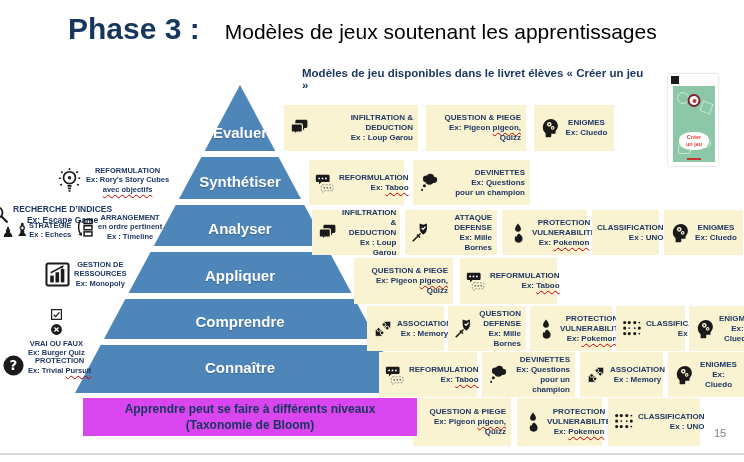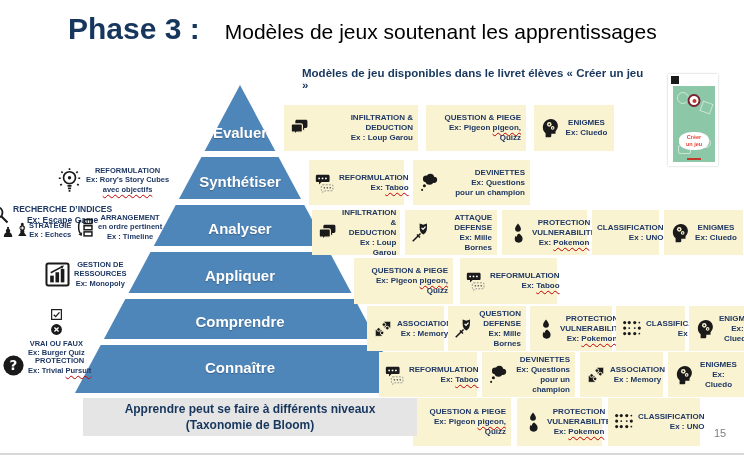--- a/index.html
+++ b/index.html
@@ -45,21 +45,21 @@
   .note .txt{font-size:7.5px;font-weight:bold;color:#1F3864;text-align:center;line-height:1.25;white-space:nowrap;}
   .note .ic{display:flex;align-items:center;justify-content:center;flex:0 0 auto;}
   .note .ic svg{width:100%;height:100%;}
   .note .icol{display:flex;flex-direction:column;gap:2px;}
   .note-recherche .txt{font-size:8.5px;}
   .chessbox{display:flex;align-items:flex-end;line-height:1;color:#1a1a1a;}
   
   .wavy{text-decoration:underline;text-decoration-style:wavy;text-decoration-color:#C00000;
         text-decoration-thickness:1px;text-underline-offset:2px;}
   
-  .footer-box{position:absolute;left:83px;top:398px;width:334px;height:38px;background:#e5e5e5;
+  .footer-box{position:absolute;left:83px;top:398px;width:334px;height:38px;background:#d946ef;
               display:flex;flex-direction:column;align-items:center;justify-content:center;
               font-size:12px;font-weight:bold;color:#17365D;line-height:1.35;}
   .pagenum{position:absolute;left:714px;top:427px;font-size:11px;color:#7F7F7F;}
   .bottom-line{position:absolute;left:0;top:453px;width:744px;height:2px;background:#D8D8D8;}
 </style>
 </head>
 <body>
 
 <div class="slide">
 

